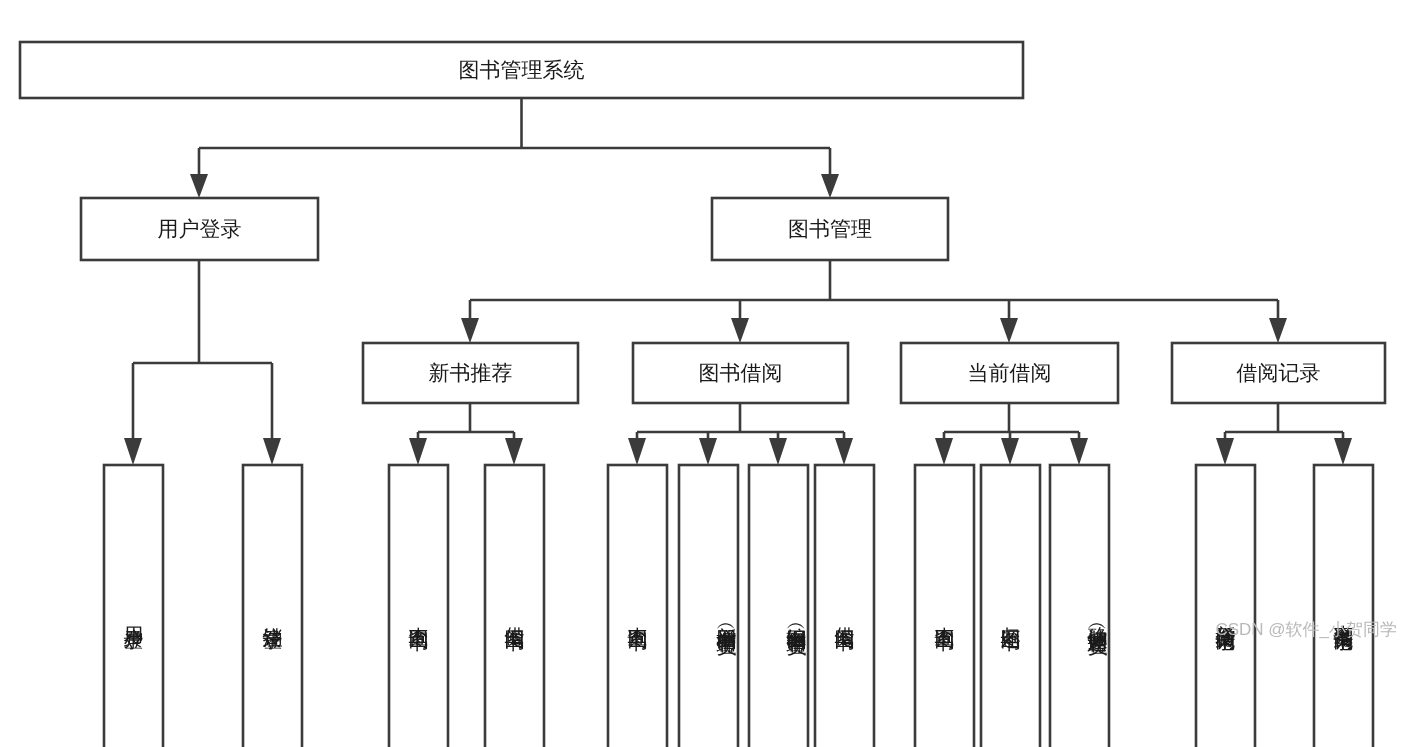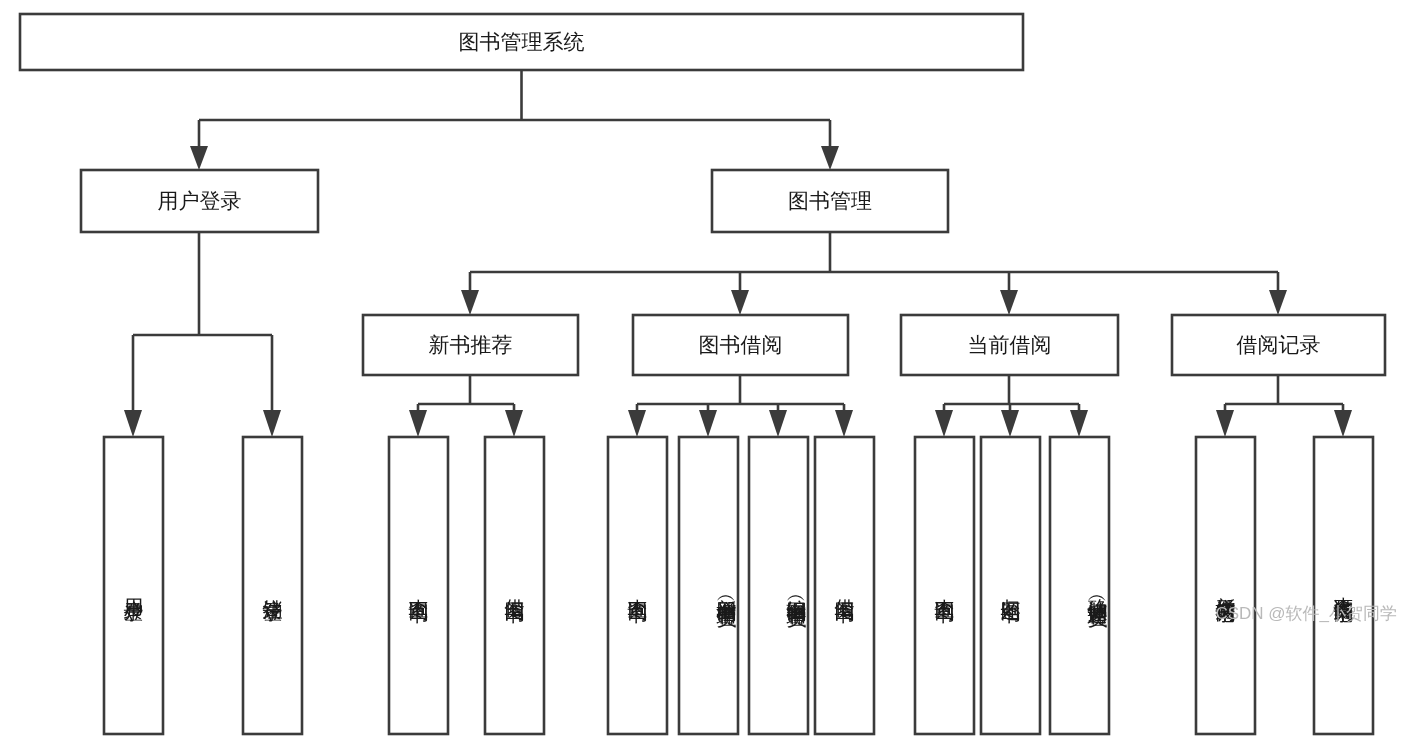--- a/index.html
+++ b/index.html
@@ -11,20 +11,21 @@
     width: 1405px;
     height: 747px;
     font-family: "Liberation Sans", "DejaVu Sans", sans-serif;
     overflow: hidden;
     position: relative;
   }
   #diagram-root {
     position: relative;
     width: 1405px;
     height: 629px;
+    margin-top: 28px;
   }
   svg#tree-svg {
     position: absolute;
     left: 0;
     top: 0;
     width: 1405px;
     height: 747px;
   }
   .node-box {
     fill: #ffffff;
@@ -62,21 +63,21 @@
     letter-spacing: 1.5px;
     white-space: nowrap;
     pointer-events: none;
   }
   .leaf-label.centered {
     align-items: center;
   }
   .watermark {
     position: absolute;
     right: 8px;
-    bottom: 4px;
+    bottom: 16px;
     font-family: "Liberation Sans", "DejaVu Sans", sans-serif;
     font-size: 17px;
     color: #b9b9b9;
     white-space: nowrap;
     pointer-events: none;
   }
 </style>
 </head>
 <body>
 

